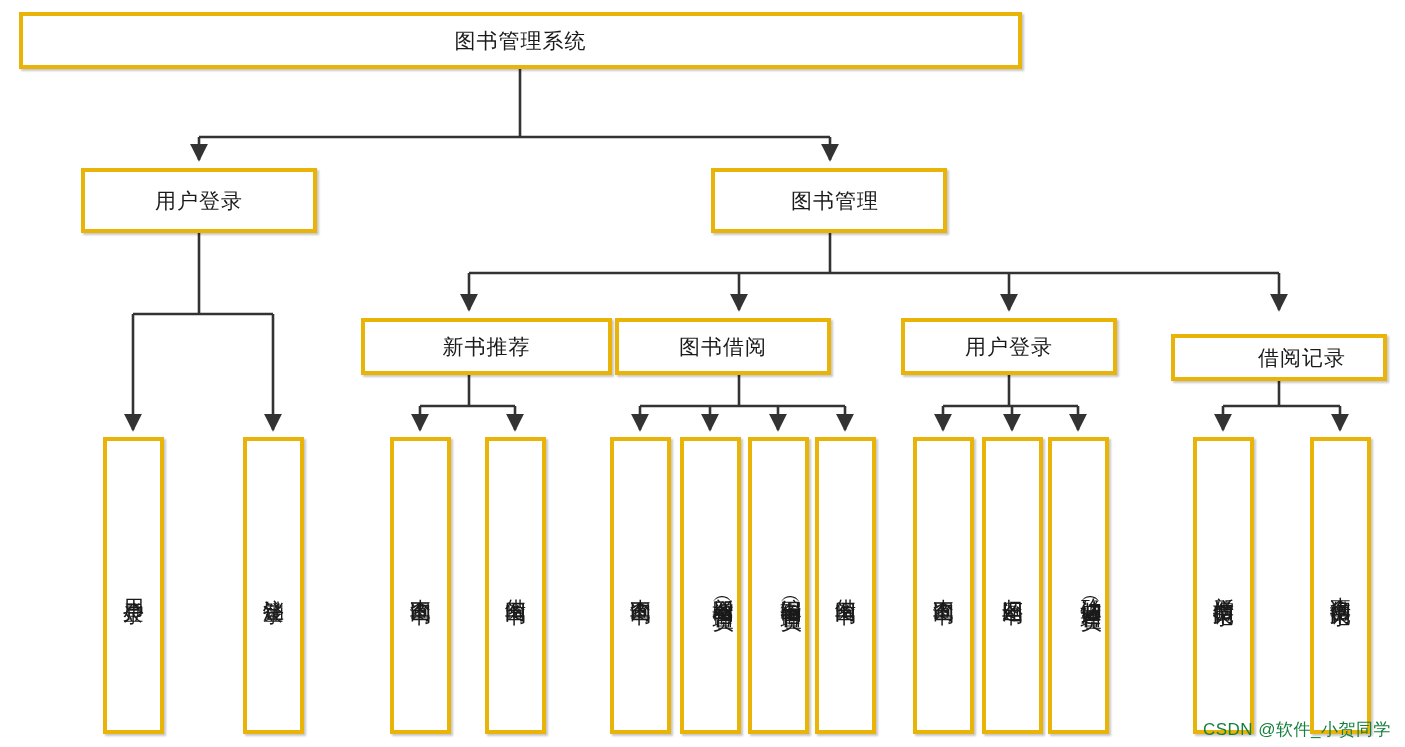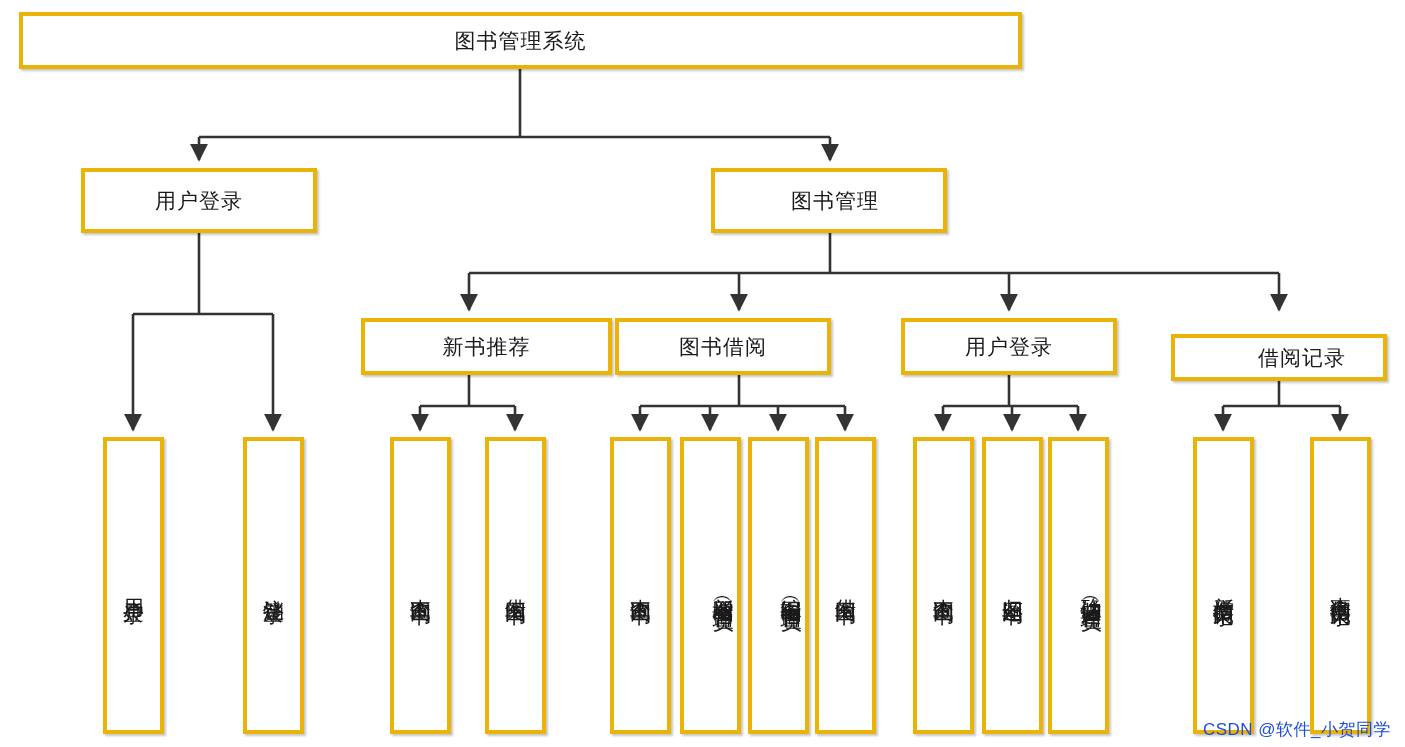--- a/index.html
+++ b/index.html
@@ -56,21 +56,21 @@
   }
   .node-label {
     display: block;
     white-space: nowrap;
   }
   #watermark {
     position: absolute;
     right: 14px;
     bottom: 6px;
     font-size: 17px;
-    color: #1d4ed8;
+    color: #15803d;
     letter-spacing: 0.5px;
     white-space: nowrap;
     pointer-events: none;
     text-align: right;
   }
 </style>
 </head>
 <body>
 
 <div id="canvas">

